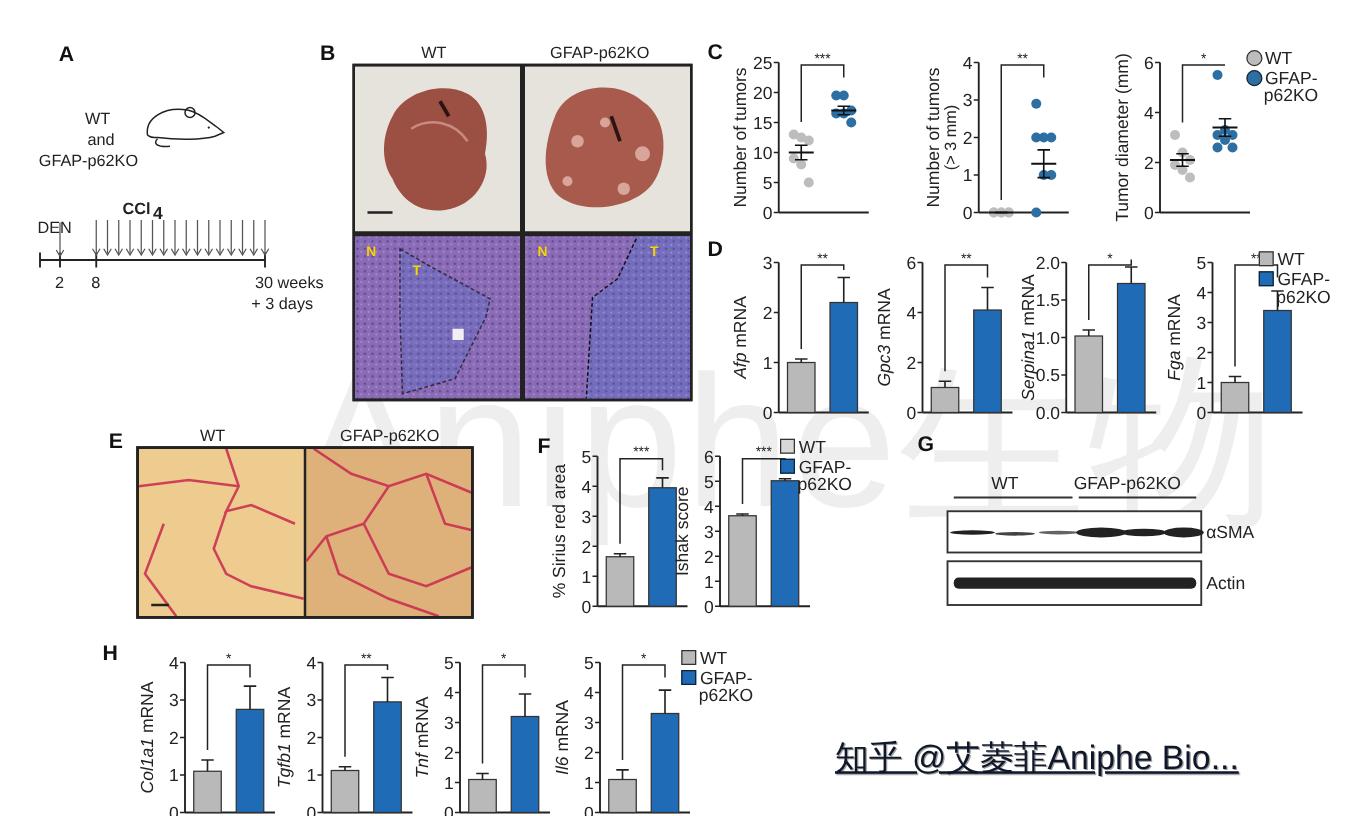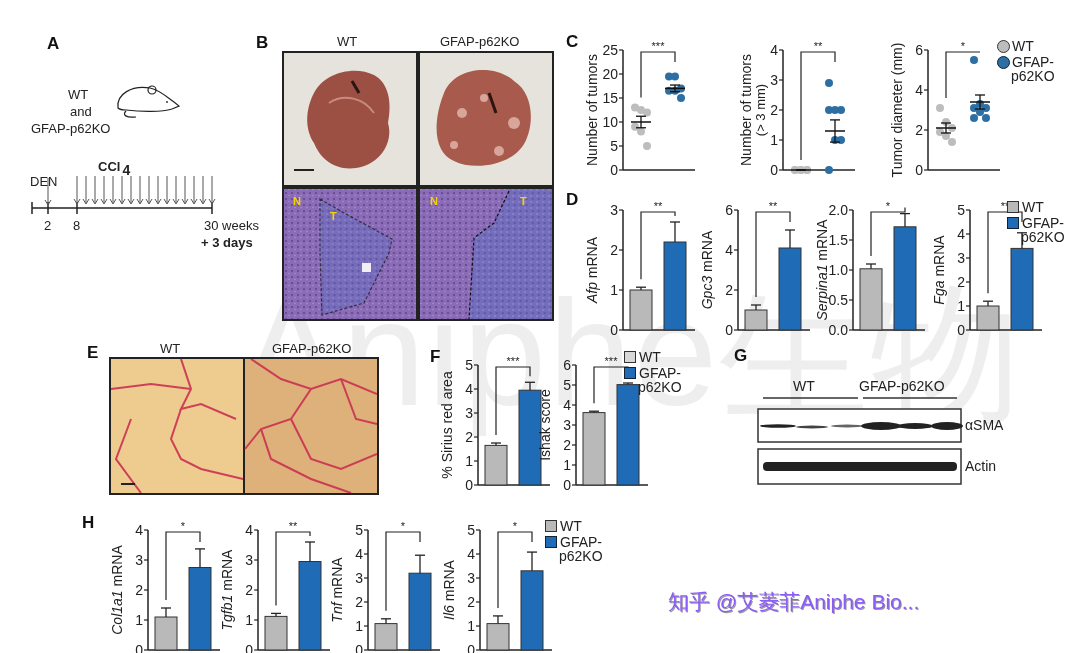--- a/index.html
+++ b/index.html
@@ -1,21 +1,21 @@
 <!DOCTYPE html>
 <html><head>
 <meta charset="utf-8">
 <style>
   html,body{margin:0;padding:0;background:#ffffff;}
   body{width:1080px;height:653px;position:relative;overflow:hidden;font-family:"Liberation Sans",sans-serif;color:#222;}
   .abs{position:absolute;}
   .panel-letter{position:absolute;font-weight:bold;font-size:17px;color:#111;}
   .lbl{position:absolute;font-size:13px;color:#222;white-space:nowrap;}
   .watermark{position:absolute;left:240px;top:255px;font-size:150px;color:rgba(160,160,160,0.18);letter-spacing:2px;white-space:nowrap;pointer-events:none;font-family:"Liberation Sans",sans-serif;}
-  .zhihu{position:absolute;left:668px;top:588px;font-size:21px;color:#8b5cf6;text-shadow:1px 1px 0 #9a9a9a;white-space:nowrap;}
+  .zhihu{position:absolute;left:668px;top:588px;font-size:27px;color:#0f172a;text-shadow:1px 1px 0 #9a9a9a;white-space:nowrap;text-decoration:underline;}
   svg text{font-family:"Liberation Sans",sans-serif;}
   .img-panel{position:absolute;border:2px solid #222;overflow:hidden;}
 </style>
 </head>
 <body>
 
 <div class="watermark">Aniphe生物</div>
 
 <div class="panel-letter" style="left:47px;top:34px;">A</div>
 <div class="lbl" style="left:68px;top:87px;">WT</div>
@@ -66,21 +66,21 @@
     <line x1="164" y1="6" x2="164" y2="33" stroke="#555" stroke-width="1"></line>
     <path d="M161 29 L164 34 L167 29" fill="none" stroke="#555"></path>
     <line x1="173" y1="6" x2="173" y2="33" stroke="#555" stroke-width="1"></line>
     <path d="M170 29 L173 34 L176 29" fill="none" stroke="#555"></path>
     <line x1="182" y1="6" x2="182" y2="33" stroke="#555" stroke-width="1"></line>
     <path d="M179 29 L182 34 L185 29" fill="none" stroke="#555"></path>
   </svg>
 <div class="lbl" style="left:44px;top:218px;">2</div>
 <div class="lbl" style="left:73px;top:218px;">8</div>
 <div class="lbl" style="left:204px;top:218px;">30 weeks</div>
-<div class="lbl" style="left:201px;top:235px;font-weight:bold;">+ 3 days</div>
+<div class="lbl" style="left:201px;top:235px;">+ 3 days</div>
 
 <div class="panel-letter" style="left:256px;top:33px;">B</div>
 <div class="lbl" style="left:337px;top:34px;">WT</div>
 <div class="lbl" style="left:440px;top:34px;">GFAP-p62KO</div>
 <div class="img-panel" style="left:282px;top:51px;width:268px;height:266px;background:#222;">
   <svg width="268" height="266">
     <defs>
       <pattern id="histo" width="6" height="6" patternUnits="userSpaceOnUse">
         <rect width="6" height="6" fill="#8a6bb5"></rect>
         <circle cx="2" cy="2" r="0.9" fill="#5b3f8c"></circle>

